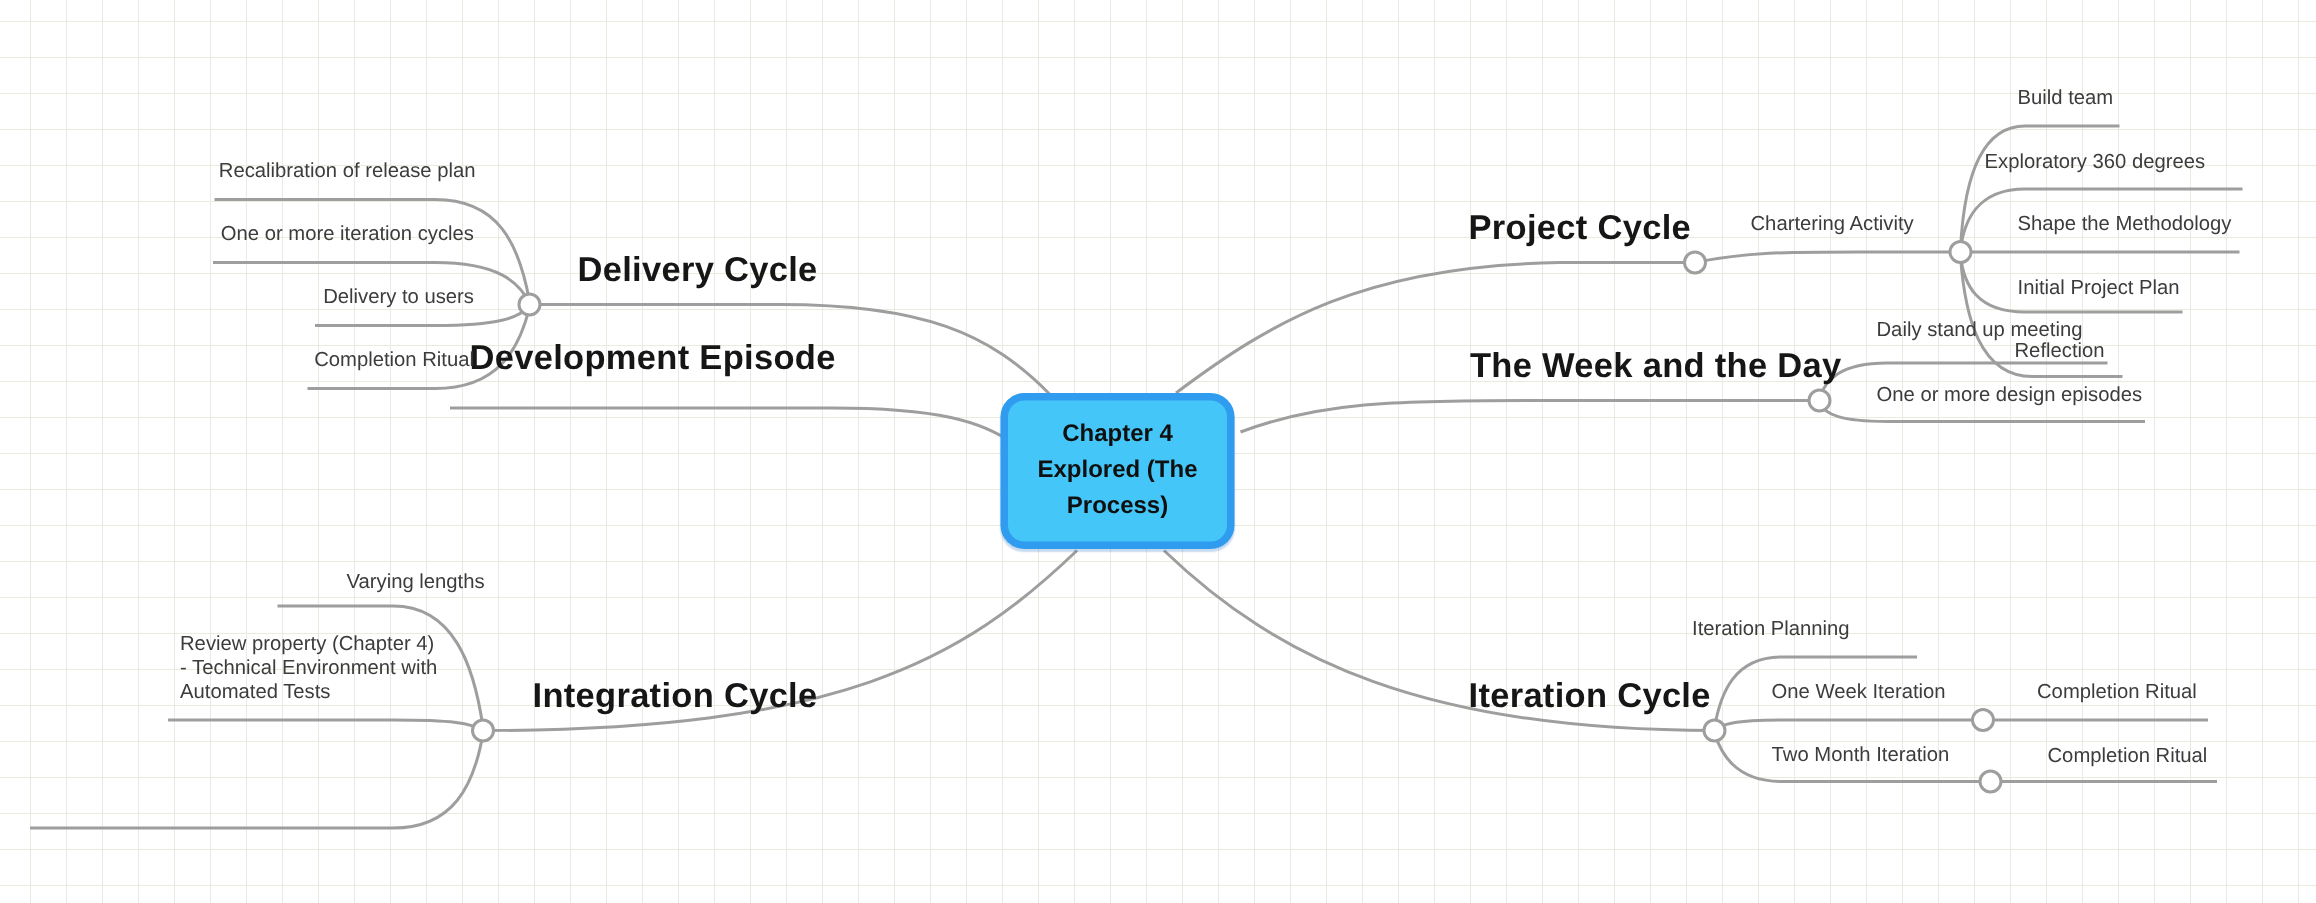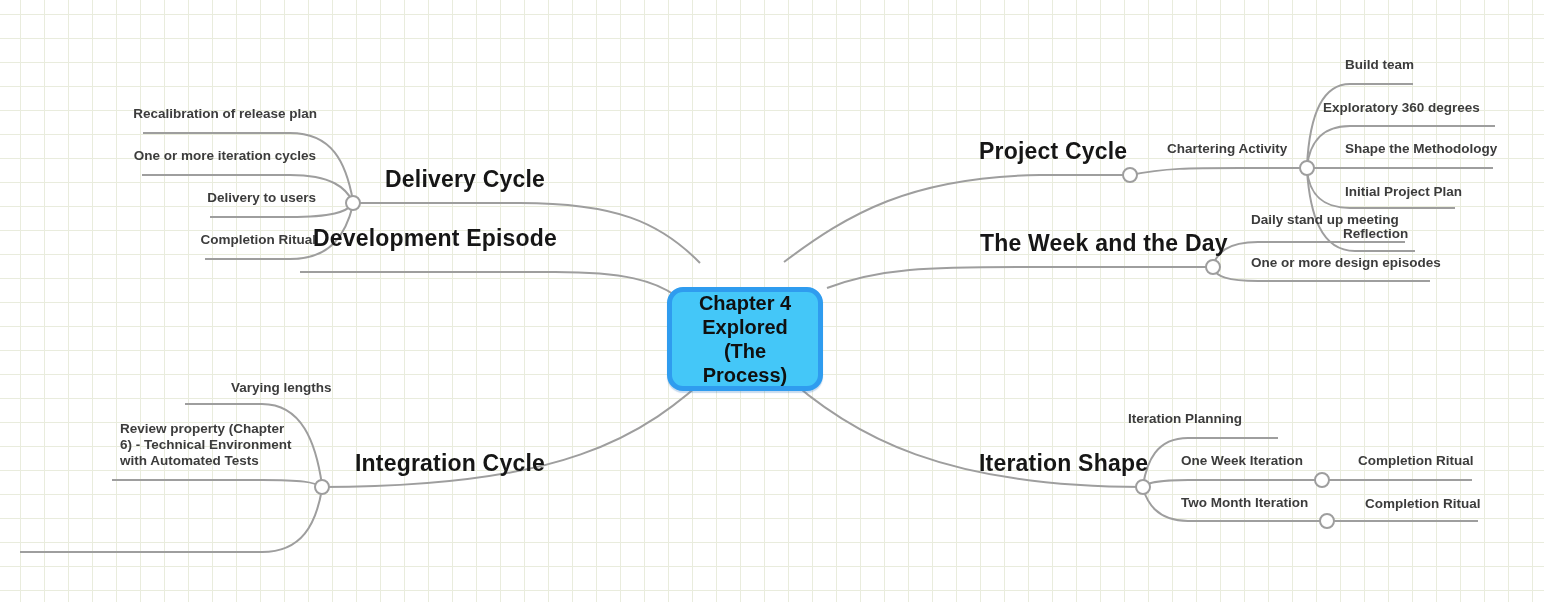--- a/index.html
+++ b/index.html
@@ -11,31 +11,31 @@
   }
   .wires{position:absolute;left:0;top:0;}
   .wires path{fill:none;stroke:#9e9e9e;stroke-width:2;}
   .wires circle{fill:#ffffff;stroke:#9e9e9e;stroke-width:2;cursor:pointer;}
   .title{
     position:absolute;white-space:nowrap;color:#161616;font-weight:bold;
     font-size:23px;letter-spacing:.2px;cursor:pointer;
   }
   .lbl{
     position:absolute;white-space:nowrap;color:#3c3c3c;
-    font-size:13.5px;cursor:pointer;font-weight:bold;
+    font-size:13.5px;cursor:pointer;
   }
   .lbl.wrap{white-space:normal;line-height:16px;}
   .lbl.ralign{text-align:right;}
   .root{
     position:absolute;left:667px;top:262px;width:156px;height:104px;box-sizing:border-box;
     background:#44c7f8;border:5px solid #2f9cef;border-radius:16px;
     box-shadow:0 2px 1px rgba(30,110,190,.25);
     display:flex;align-items:center;justify-content:center;text-align:center;
-    font-weight:bold;font-size:20px;line-height:24px;color:#101010;
-    padding:0 11px;cursor:pointer;margin-top:25px;
+    font-weight:bold;font-size:16px;line-height:24px;color:#101010;
+    padding:0 11px;cursor:pointer;
   }
 </style>
 </head>
 <body>
 
 <div class="canvas">
 
   <svg class="wires" width="1544" height="602" viewBox="0 0 1544 602">
 
     <path d="M 353 203 H 520 C 615 203, 660 222, 700 263"></path>
@@ -78,29 +78,29 @@
     <circle cx="1327" cy="521" r="7"></circle>
   </svg>
 
   <div class="root">Chapter 4 Explored (The Process)</div>
 
   <div class="title" style="left:385px;top:166px;">Delivery Cycle</div>
   <div class="title" style="left:313px;top:225px;">Development Episode</div>
   <div class="title" style="left:355px;top:450px;">Integration Cycle</div>
   <div class="title" style="left:979px;top:138px;">Project Cycle</div>
   <div class="title" style="left:980px;top:230px;">The Week and the Day</div>
-  <div class="title" style="left:979px;top:450px;">Iteration Shape</div>
+  <div class="title" style="left:979px;top:450px;">Iteration Cycle</div>
 
   <div class="lbl ralign" style="right:1227px;top:106px;margin-left:24px;">Recalibration of release plan</div>
   <div class="lbl ralign" style="right:1228px;top:148px;">One or more iteration cycles</div>
   <div class="lbl ralign" style="right:1228px;top:190px;">Delivery to users</div>
   <div class="lbl ralign" style="right:1228px;top:232px;">Completion Ritual</div>
 
   <div class="lbl" style="left:196px;top:380px;margin-left:35px;">Varying lengths</div>
-  <div class="lbl wrap" style="left:120px;top:421px;width:174px;">Review property (Chapter 6) - Technical Environment with Automated Tests</div>
+  <div class="lbl wrap" style="left:120px;top:421px;width:174px;">Review property (Chapter 4) - Technical Environment with Automated Tests</div>
 
   <div class="lbl" style="left:1167px;top:141px;">Chartering Activity</div>
   <div class="lbl" style="left:1345px;top:57px;">Build team</div>
   <div class="lbl" style="left:1323px;top:100px;text-align:center;">Exploratory 360 degrees</div>
   <div class="lbl" style="left:1345px;top:141px;">Shape the Methodology</div>
   <div class="lbl" style="left:1345px;top:184px;">Initial Project Plan</div>
   <div class="lbl" style="left:1343px;top:226px;">Reflection</div>
 
   <div class="lbl" style="left:1251px;top:212px;">Daily stand up meeting</div>
   <div class="lbl" style="left:1251px;top:255px;">One or more design episodes</div>

